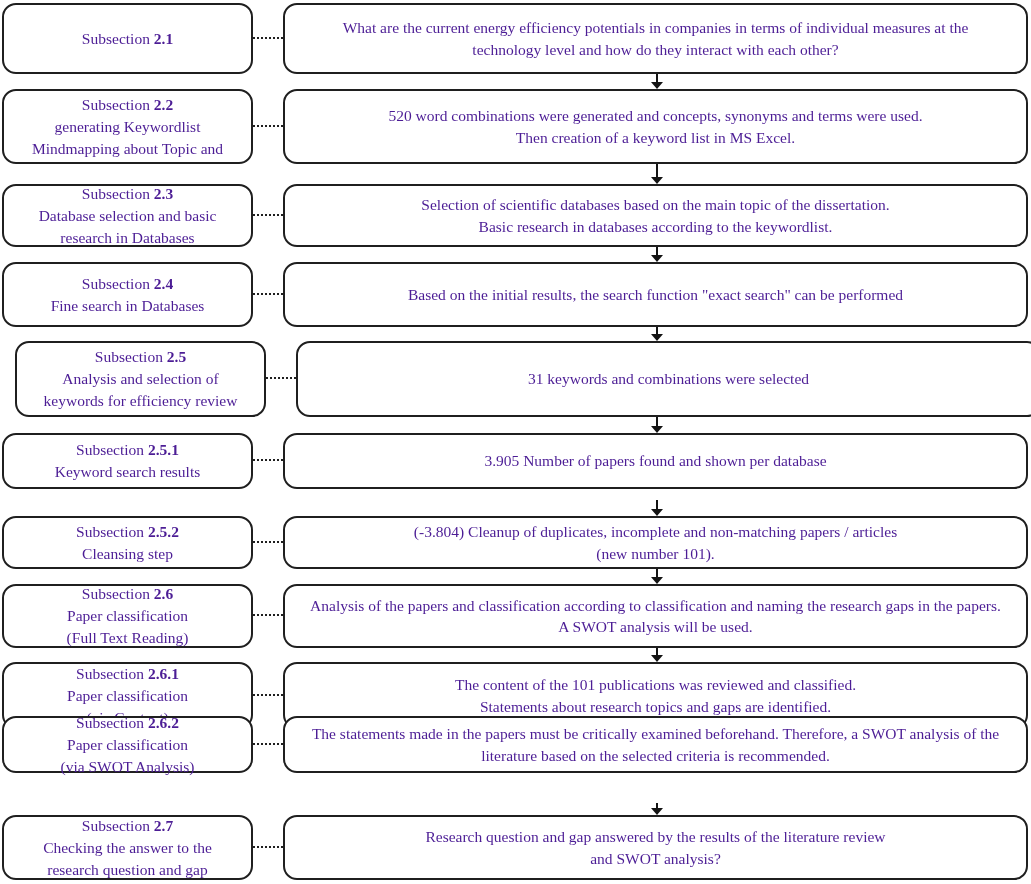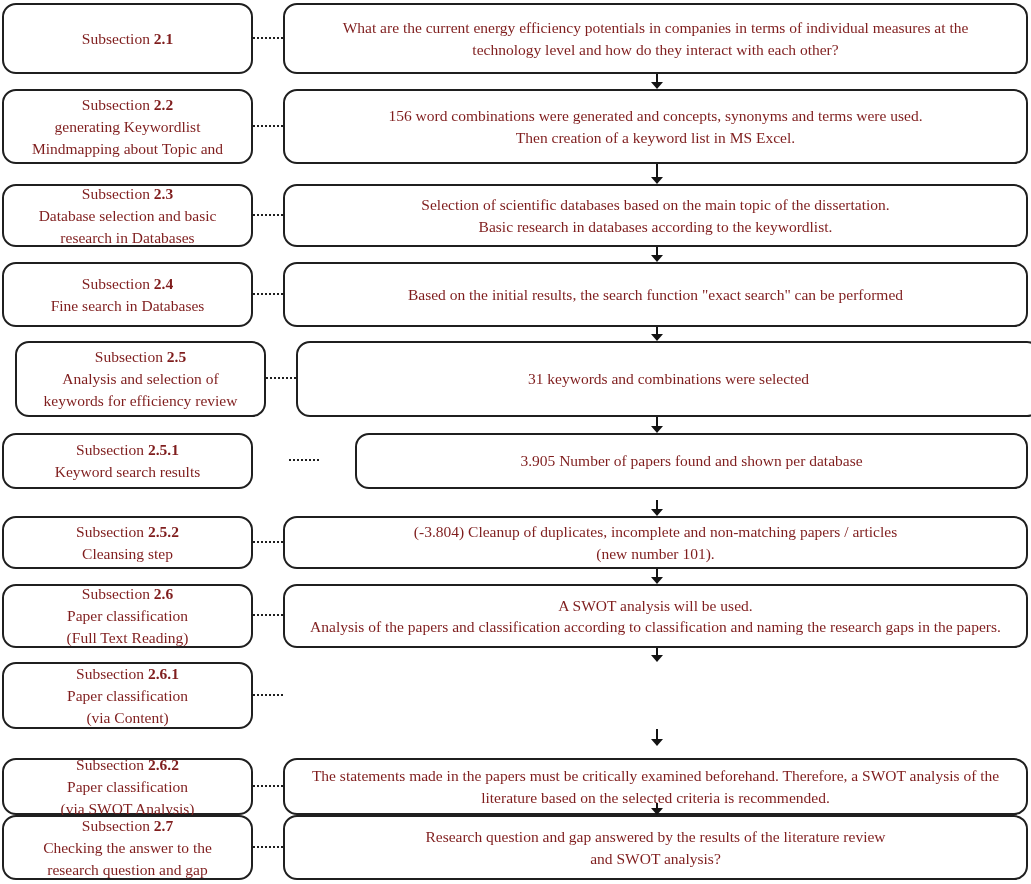--- a/index.html
+++ b/index.html
@@ -6,21 +6,21 @@
     margin: 0;
     padding: 0;
     background: #ffffff;
   }
   .canvas {
     position: relative;
     width: 1031px;
     height: 884px;
     background: #ffffff;
     font-family: "Liberation Serif", "DejaVu Serif", serif;
-    color: #7f1d1d;
+    color: #4c1d95;
     overflow: hidden;
   }
   .row {
     position: absolute;
     left: 2px;
     width: 1026px;
     display: flex;
     align-items: stretch;
   }
   .box {
@@ -101,21 +101,21 @@
   <div class="arrow" style="top:74px;height:15px;"></div>
 
   <div class="row" style="top:89px;height:75px;">
     <div class="box left-box">
       <div class="line"><span>Subsection</span> <span class="num">2.2</span></div>
       <div class="line">generating Keywordlist</div>
       <div class="line">Mindmapping about Topic and</div>
     </div>
     <div class="connector"></div>
     <div class="box right-box">
-      <div class="line">156 word combinations were generated and concepts, synonyms and terms were used.</div>
+      <div class="line">520 word combinations were generated and concepts, synonyms and terms were used.</div>
       <div class="line">Then creation of a keyword list in MS Excel.</div>
     </div>
   </div>
   <div class="arrow" style="top:164px;height:20px;"></div>
 
   <div class="row" style="top:184px;height:63px;">
     <div class="box left-box">
       <div class="line"><span>Subsection</span> <span class="num">2.3</span></div>
       <div class="line">Database selection and basic</div>
       <div class="line">research in Databases</div>
@@ -149,21 +149,21 @@
       <div class="line">keywords for efficiency review</div>
     </div>
     <div class="connector"></div>
     <div class="box right-box">
       <div class="line">31 keywords and combinations were selected</div>
       <div class="line"></div>
     </div>
   </div>
   <div class="arrow" style="top:417px;height:16px;"></div>
 
-  <div class="row" style="top:433px;height:56px;gap:36px;">
+  <div class="row" style="top:433px;height:56px;">
     <div class="box left-box">
       <div class="line"><span>Subsection</span> <span class="num">2.5.1</span></div>
       <div class="line">Keyword search results</div>
       <div class="line"></div>
     </div>
     <div class="connector"></div>
     <div class="box right-box">
       <div class="line">3.905 Number of papers found and shown per database</div>
       <div class="line"></div>
     </div>
@@ -185,37 +185,41 @@
   <div class="arrow" style="top:569px;height:15px;"></div>
 
   <div class="row" style="top:584px;height:64px;">
     <div class="box left-box">
       <div class="line"><span>Subsection</span> <span class="num">2.6</span></div>
       <div class="line">Paper classification</div>
       <div class="line">(Full Text Reading)</div>
     </div>
     <div class="connector"></div>
     <div class="box right-box">
+      <div class="line">Analysis of the papers and classification according to classification and naming the research gaps in the papers.</div>
       <div class="line">A SWOT analysis will be used.</div>
-      <div class="line">Analysis of the papers and classification according to classification and naming the research gaps in the papers.</div>
     </div>
   </div>
   <div class="arrow" style="top:648px;height:14px;"></div>
 
   <div class="row" style="top:662px;height:67px;">
     <div class="box left-box">
       <div class="line"><span>Subsection</span> <span class="num">2.6.1</span></div>
       <div class="line">Paper classification</div>
       <div class="line">(via Content)</div>
     </div>
     <div class="connector"></div>
+    <div class="box right-box">
+      <div class="line">The content of the 101 publications was reviewed and classified.</div>
+      <div class="line">Statements about research topics and gaps are identified.</div>
+    </div>
   </div>
   <div class="arrow" style="top:729px;height:17px;"></div>
 
-  <div class="row" style="top:758px;height:57px;">
+  <div class="row" style="top:716px;height:57px;">
     <div class="box left-box">
       <div class="line"><span>Subsection</span> <span class="num">2.6.2</span></div>
       <div class="line">Paper classification</div>
       <div class="line">(via SWOT Analysis)</div>
     </div>
     <div class="connector"></div>
     <div class="box right-box">
       <div class="line">The statements made in the papers must be critically examined beforehand. Therefore, a SWOT analysis of the</div>
       <div class="line">literature based on the selected criteria is recommended.</div>
     </div>

